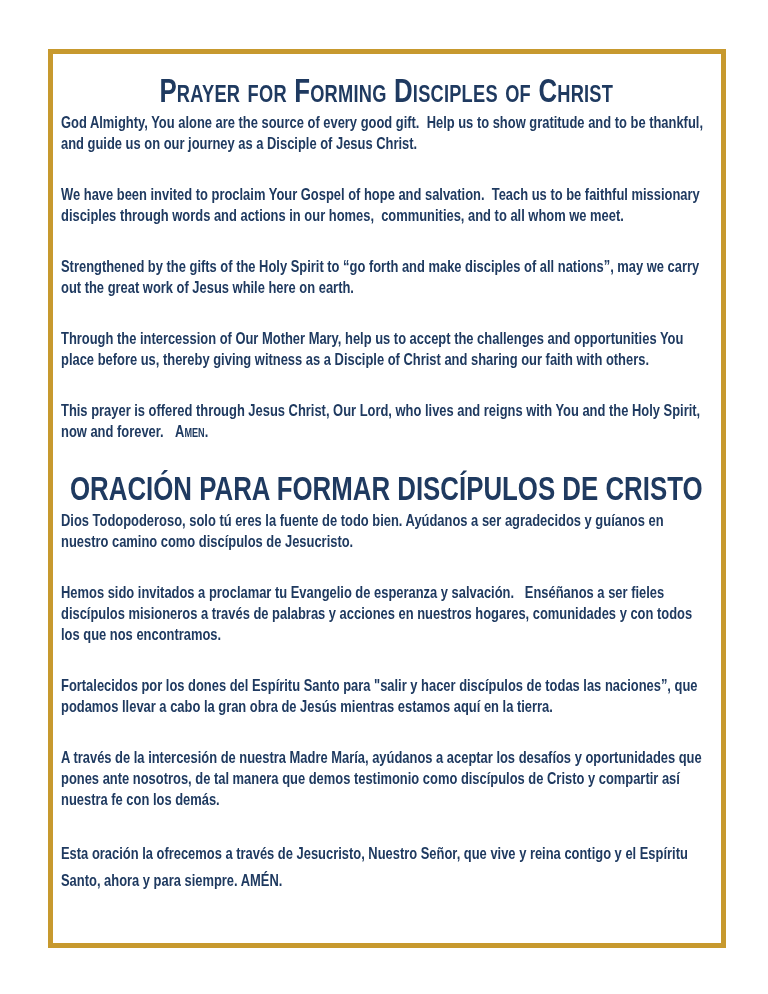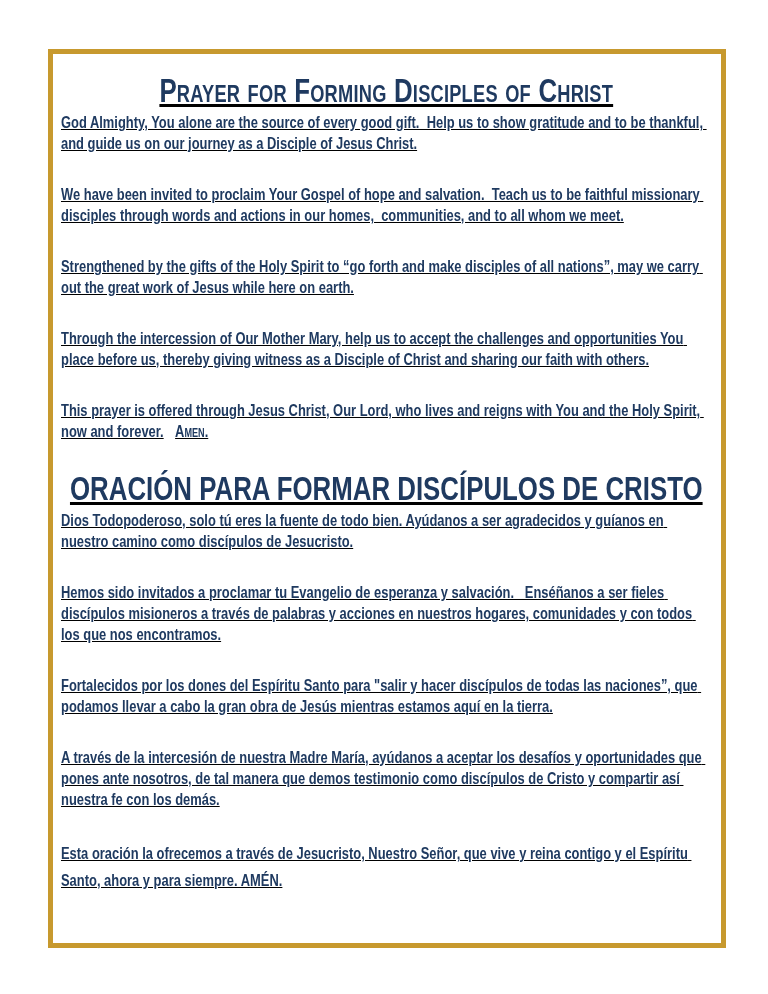--- a/index.html
+++ b/index.html
@@ -20,21 +20,20 @@
     width: 678px;
     height: 899px;
     box-sizing: border-box;
     border: 5px solid #C7992E;
     background: #ffffff;
     overflow: hidden;
   }
   .content {
     box-sizing: border-box;
     padding: 26px 0 0 8px;
-    text-decoration: underline;
   }
   
   .text-col {
     width: 856px;
     transform: scaleX(0.76);
     transform-origin: left top;
     color: #1F3A60;
     font-weight: bold;
     font-size: 17px;
     line-height: 21px;

